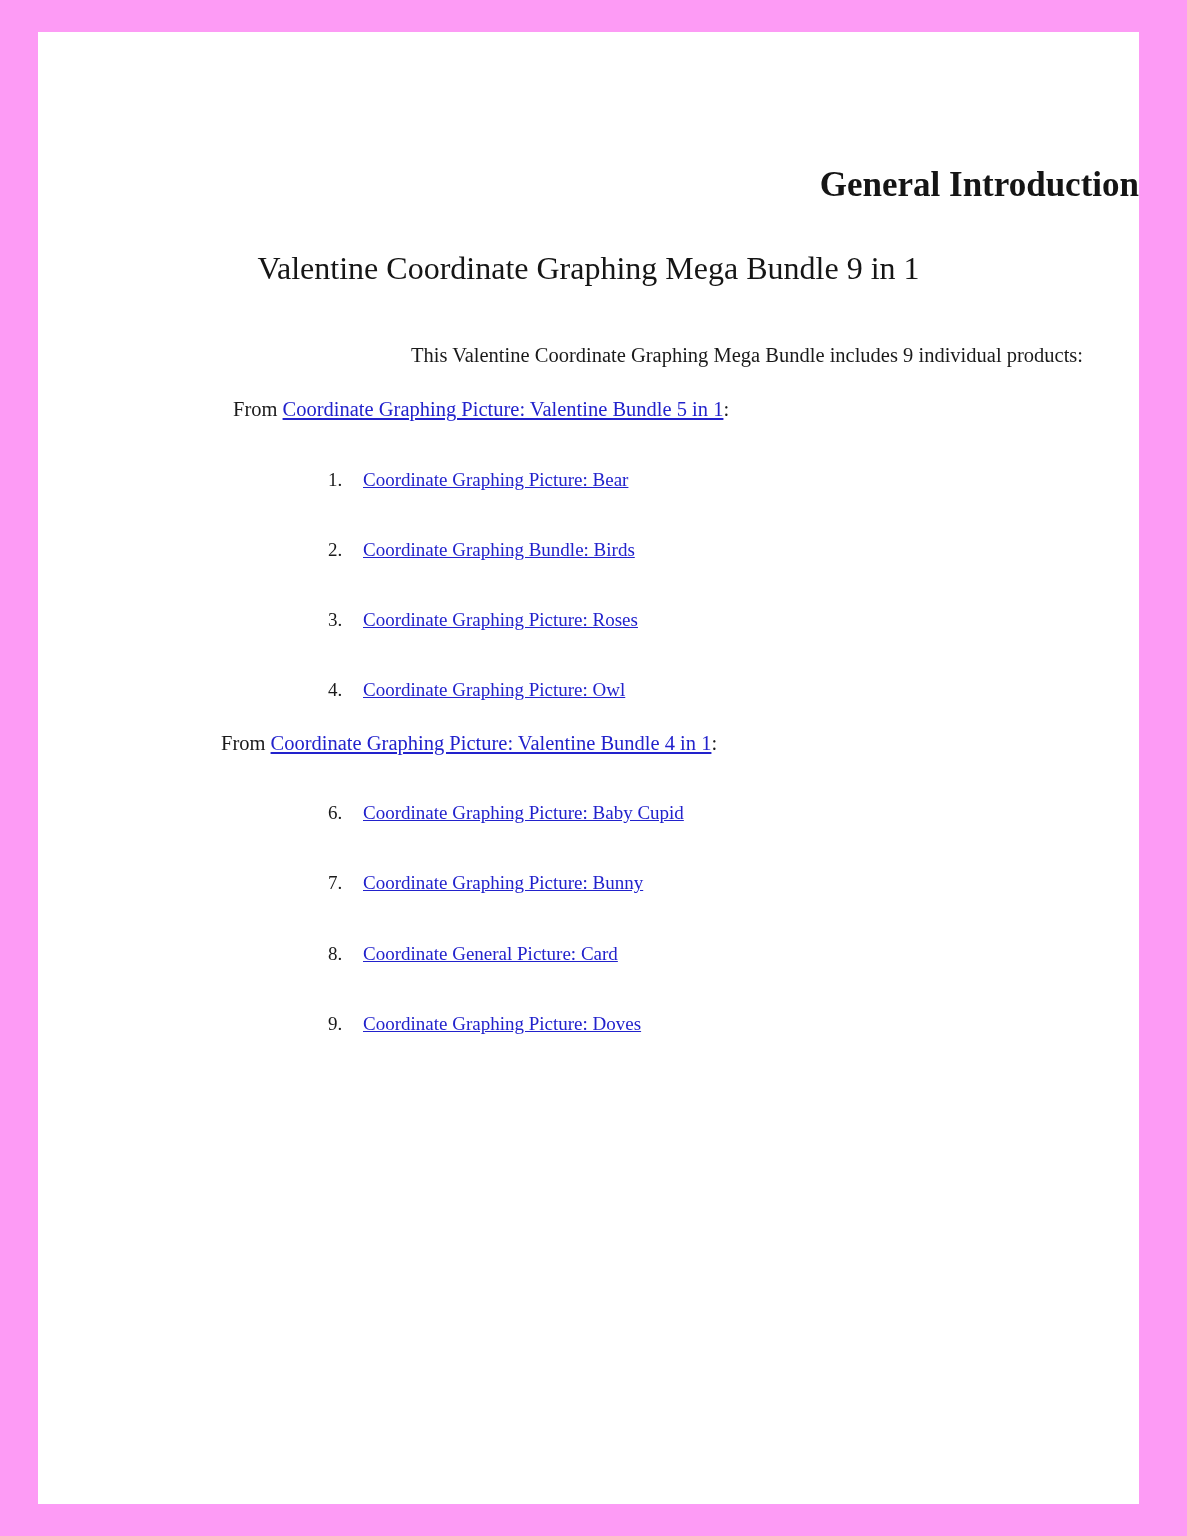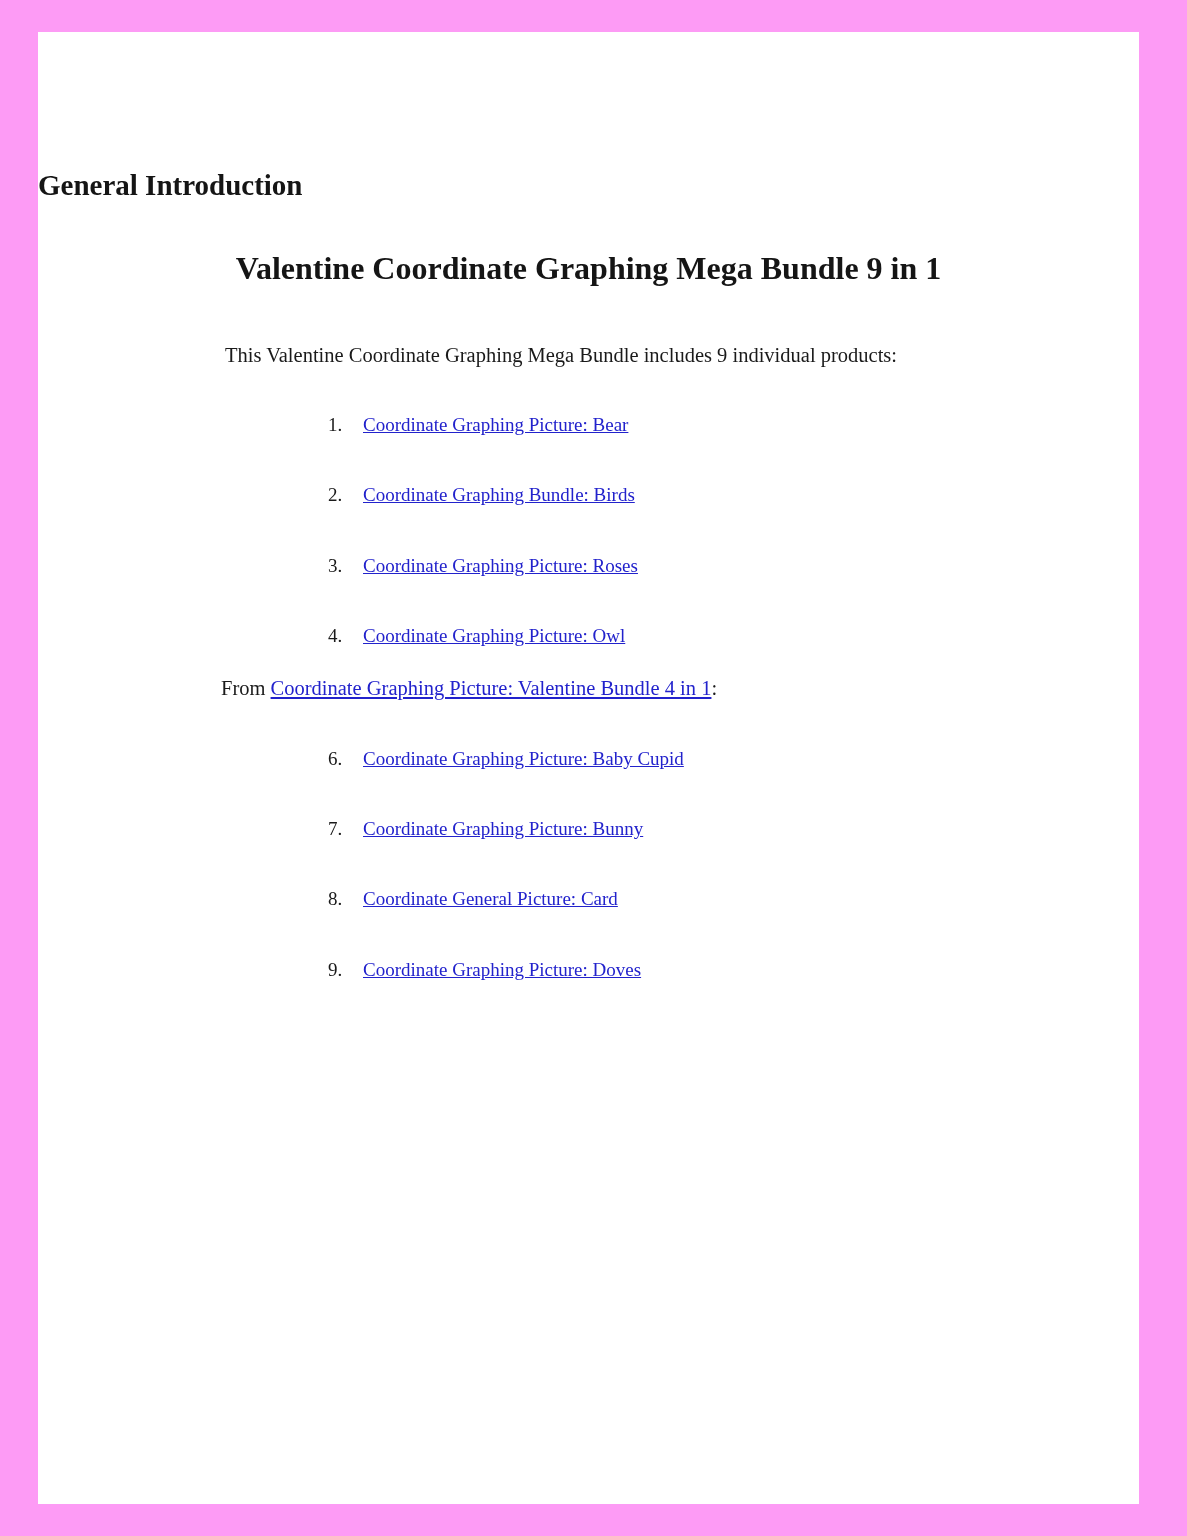--- a/index.html
+++ b/index.html
@@ -19,41 +19,42 @@
     position: absolute;
     left: 38px;
     top: 32px;
     width: 1101px;
     height: 1472px;
     background: #ffffff;
     color: #111111;
   }
   .doc-title {
     margin: 132px 0 0 0;
-    text-align: left;
-    font-size: 29px;
+    text-align: right;
+    font-size: 35px;
     line-height: 42px;
     font-weight: bold;
     color: #151515;
   }
   .doc-subtitle {
     margin: 42px 0 0 0;
     text-align: center;
     font-size: 32px;
     line-height: 40px;
-    font-weight: bold;
+    font-weight: normal;
     color: #151515;
   }
   .intro {
     margin: 54px 0 0 0;
     padding-left: 187px;
-    padding-right: 120px;
+    padding-right: 56px;
     font-size: 20.5px;
     line-height: 26px;
     color: #1a1a1a;
+    text-align: right;
   }
   .section { margin: 0; }
   .section-1 .from-line { margin-top: 28px; padding-left: 195px; }
   .section-2 .from-line { margin-top: 26px; padding-left: 183px; }
   .from-line {
     margin: 0;
     font-size: 20.5px;
     line-height: 26.5px;
     color: #1a1a1a;
   }
@@ -82,20 +83,21 @@
 <div class="canvas">
   <div class="page">
 
     <h1 class="doc-title">General Introduction</h1>
 
     <h2 class="doc-subtitle">Valentine Coordinate Graphing Mega Bundle 9 in 1</h2>
 
     <p class="intro">This Valentine Coordinate Graphing Mega Bundle includes 9 individual products:</p>
 
     <div class="section section-1">
+      <p class="from-line"><span>From </span><a href="#" class="doclink">Coordinate Graphing Picture: Valentine Bundle 5 in 1</a><span>:</span></p>
       <div class="list">
           <div class="li-row"><span class="num">1.</span><a class="doclink" href="#">Coordinate Graphing Picture: Bear</a></div>
           <div class="li-row"><span class="num">2.</span><a class="doclink" href="#">Coordinate Graphing Bundle: Birds</a></div>
           <div class="li-row"><span class="num">3.</span><a class="doclink" href="#">Coordinate Graphing Picture: Roses</a></div>
           <div class="li-row"><span class="num">4.</span><a class="doclink" href="#">Coordinate Graphing Picture: Owl</a></div>
         </div>
     </div>
 
     <div class="section section-2">
       <p class="from-line"><span>From </span><a href="#" class="doclink">Coordinate Graphing Picture: Valentine Bundle 4 in 1</a><span>:</span></p>

